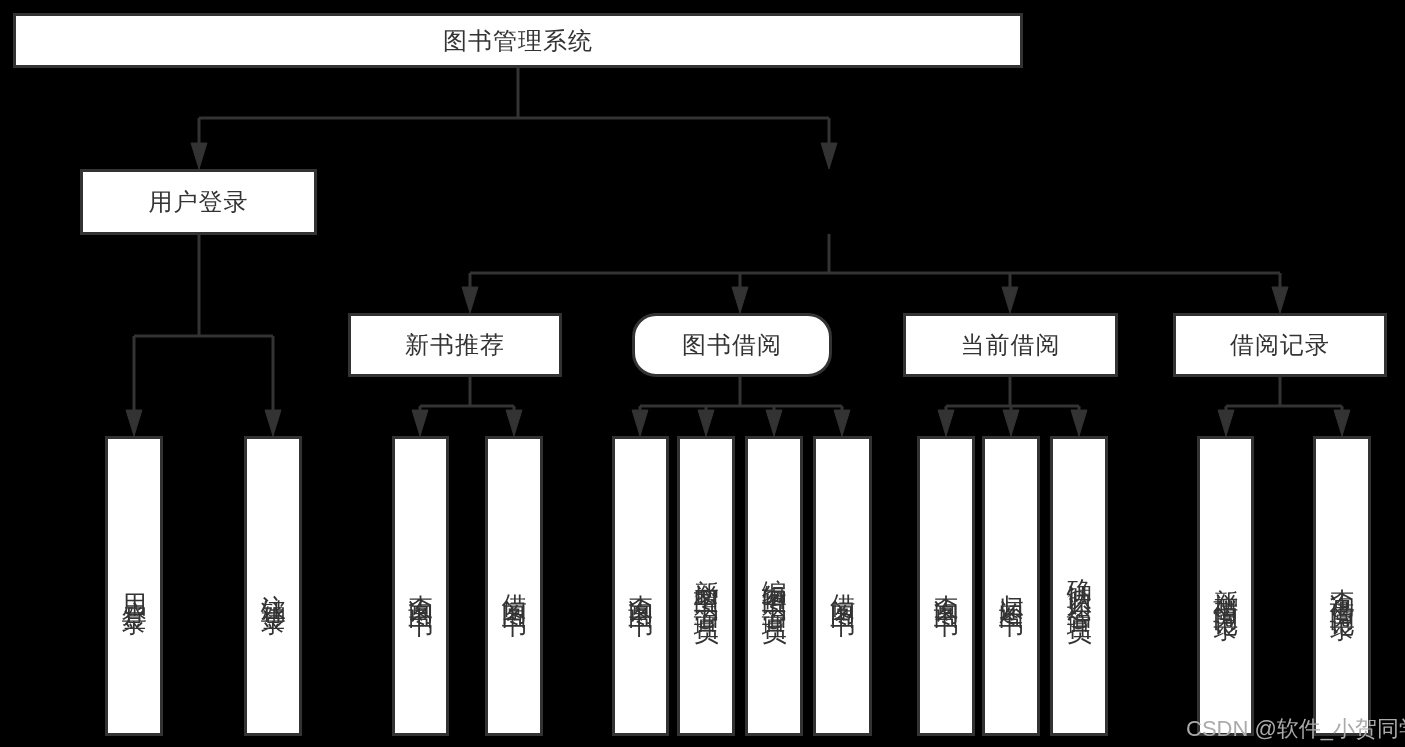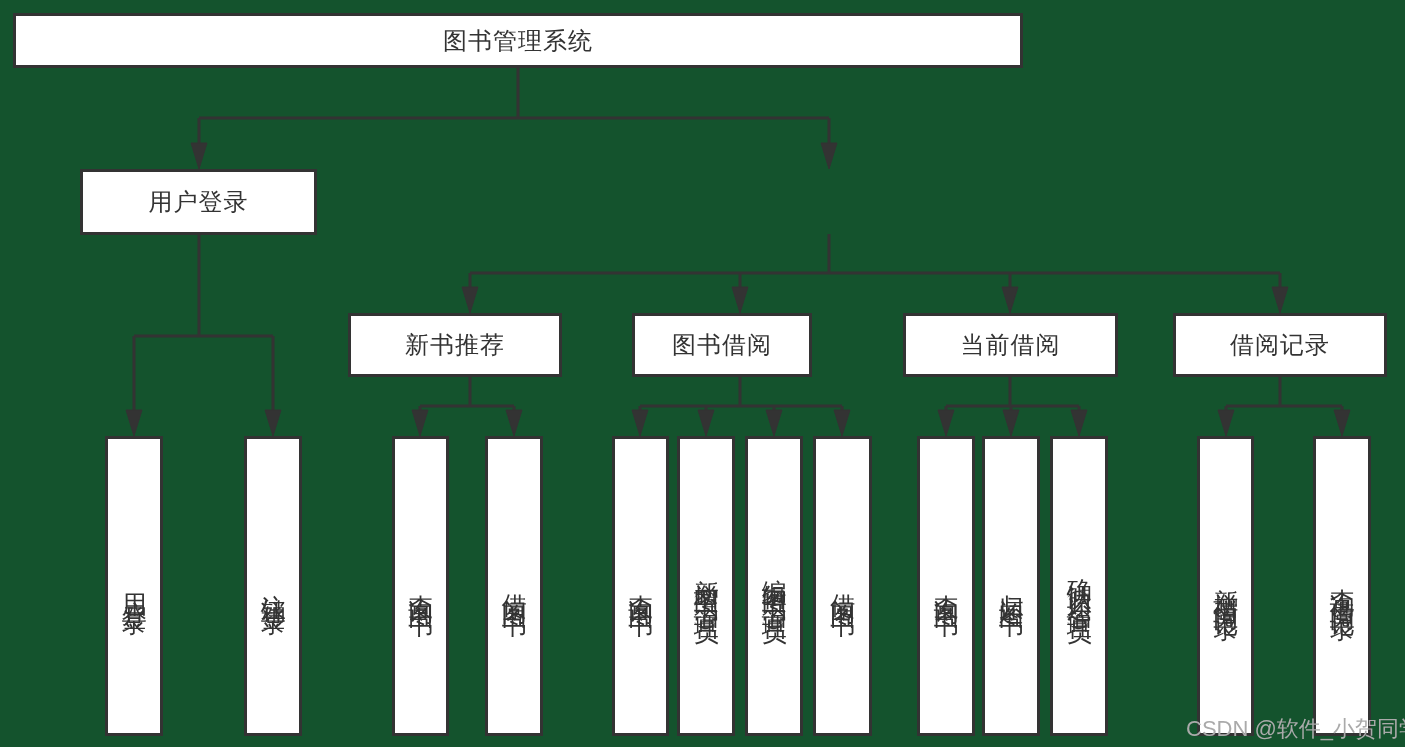--- a/index.html
+++ b/index.html
@@ -1,19 +1,19 @@
 <!DOCTYPE html>
 <html><head>
 <meta charset="utf-8">
 <style>
   html,body { margin:0; padding:0; background:#ffffff; }
   .canvas {
     position:relative;
     width:1405px; height:747px;
-    background:#14532d;
+    background:#000000;
     font-family:"Liberation Sans", sans-serif;
     overflow:hidden;
   }
   .connectors { position:absolute; left:0; top:0; z-index:1; }
   .connectors path { stroke:#333333; stroke-width:3; fill:none; }
   .connectors polygon { fill:#333333; stroke:#333333; stroke-width:1; }
   .node {
     position:absolute; z-index:2;
     box-sizing:border-box;
     background:#ffffff;
@@ -84,21 +84,21 @@
       <polygon points="1218,410 1234,410 1226,436"></polygon>
       <polygon points="1334,410 1350,410 1342,436"></polygon>
     </g>
   </svg>
 
   <div class="node h-node" style="left:13px; top:13px; width:1010px; height:55px;">图书管理系统</div>
 
   <div class="node h-node" style="left:80px; top:169px; width:237px; height:66px;">用户登录</div>
 
   <div class="node h-node" style="left:348px; top:313px; width:214px; height:64px;">新书推荐</div>
-  <div class="node h-node" style="left:632px; top:313px; width:180px; height:64px;">图书借阅</div>
+  <div class="node h-node" style="left:632px; top:313px; width:200px; height:64px;border-radius:24px;">图书借阅</div>
   <div class="node h-node" style="left:1173px; top:313px; width:214px; height:64px;">借阅记录</div>
   <div class="node h-node" style="left:903px; top:313px; width:215px; height:64px;">当前借阅</div>
 
   <div class="node v-node" style="left:105px; top:436px; width:58px; height:300px;">用户登录</div>
   <div class="node v-node" style="left:244px; top:436px; width:58px; height:300px;">注销登录</div>
 
   <div class="node v-node" style="left:392px; top:436px; width:57px; height:300px;">查询图书</div>
   <div class="node v-node" style="left:485px; top:436px; width:58px; height:300px;">借阅图书</div>
 
   <div class="node v-node" style="left:612px; top:436px; width:57px; height:300px;">查询图书</div>

